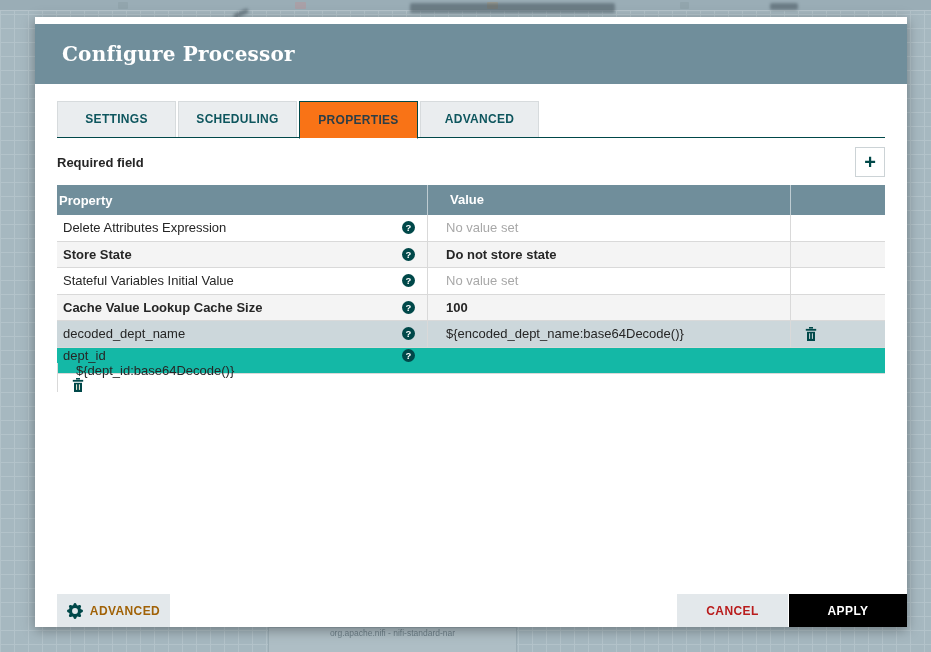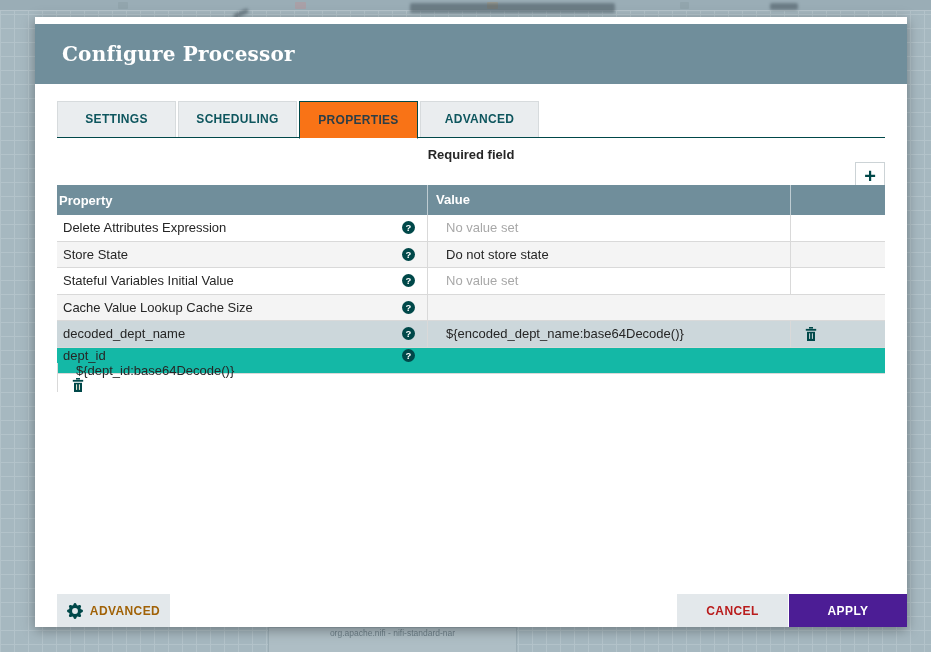--- a/index.html
+++ b/index.html
@@ -62,68 +62,68 @@
     text-align:center; line-height:34px; cursor:pointer;
   }
   .tab.active {
     background:#f97316; border:1px solid #004849; border-bottom:1px solid #ffffff;
     height:38px; margin-bottom:-1px; color:#2c3e47; line-height:36px;
   }
 
   
   .required-row {
     position:absolute; left:22px; top:130px; width:828px; height:30px;
-    display:flex; align-items:center;flex-direction:column;
+    display:flex; align-items:center;
   }
   .required-label { font-size:13px; font-weight:bold; color:#262626; }
   .add-btn {
     margin-left:auto; width:30px; height:30px; background:#fff;
     border:1px solid #ccd3d6; color:#004849; font-size:20px; font-weight:bold;
     text-align:center; line-height:27px; cursor:pointer;
   }
 
   
   .ptable { position:absolute; left:22px; top:168px; width:828px; }
   .thead {
     display:flex; height:30px; background:#708e9b; color:#fff;
     font-size:13px; font-weight:bold; align-items:center;
   }
   .thead .hc-prop { width:370px; padding-left:2px; }
-  .thead .hc-val  { width:363px; padding-left:8px; border-left:1px solid rgba(255,255,255,.55); height:100%; line-height:30px; }
+  .thead .hc-val  { width:363px; padding-left:22px; border-left:1px solid rgba(255,255,255,.55); height:100%; line-height:30px; }
   .thead .hc-del  { width:95px;  border-left:1px solid rgba(255,255,255,.55); height:100%; }
 
   .trow {
     display:flex; height:26.5px; border-bottom:1px solid #d9d9d9;
     font-size:13px; color:#262626; background:#fff; align-items:stretch;
   }
   .trow.r-alt { background:#f4f4f4; }
   .trow.r-selected { background:#ccd7db; }
   .trow.r-new { background:#14b8a6;flex-direction:column; }
   .cell-prop { width:370px; padding-left:6px; display:flex; align-items:center;gap:24px; }
   .cell-val  { width:363px; padding-left:18px; border-left:1px solid #d9d9d9; display:flex; align-items:center; }
   .cell-del  { width:95px; border-left:1px solid #d9d9d9; display:flex; align-items:center; padding-left:14px; }
-  .r-required .pname, .r-required .vtext { font-weight:normal; }
+  .r-required .pname, .r-required .vtext { font-weight:bold; }
   .vtext.unset { color:#a8a8a8; font-weight:normal; }
   .help-icon {
     margin-left:auto; margin-right:12px; width:13px; height:13px; border-radius:50%;
     background:#004849; color:#fff; font-size:9.5px; font-weight:bold;
     text-align:center; line-height:13px; flex:0 0 13px; cursor:pointer;
   }
   .trash-btn { background:none; border:none; cursor:pointer; padding:0; display:flex; align-items:center; }
 
   
   .btn {
     position:absolute; bottom:0; height:33px; border:none; cursor:pointer;
     font-family:"Liberation Sans", sans-serif;
     font-size:12px; font-weight:bold; letter-spacing:.4px;
     display:flex; align-items:center; justify-content:center;
   }
   .btn-advanced { left:22px; width:113px; background:#e3e8eb; color:#a16207; gap:7px; }
   .btn-cancel { right:119px; width:111px; background:#e3e8eb; color:#b91c1c; }
-  .btn-apply  { right:0; width:118px; background:#4c1d95; color:#ffffff; }
+  .btn-apply  { right:0; width:118px; background:#000000; color:#ffffff; }
   .gear-svg { width:16px; height:16px; fill:#004849; }
   .trash-svg { width:12px; height:14px; fill:#004849; }
 </style>
 </head>
 <body>
 
 <div class="toolbar-strip">
   <div class="ghost-ico" style="left:118px;width:10px;background:#8d9ea6;"></div>
   <div class="ghost-ico" style="left:295px;width:11px;background:#b7969b;"></div>
   <div class="ghost-ico" style="left:487px;width:11px;background:#b0a083;"></div>
@@ -192,20 +192,23 @@
       <div class="cell-val">
         <span class="vtext unset">No value set</span>
       </div>
       <div class="cell-del"></div>
     </div>
 
     <div class="trow r-alt r-required">
       <div class="cell-prop">
         <span class="pname">Cache Value Lookup Cache Size</span>
         <span class="help-icon">?</span>
+      </div>
+      <div class="cell-val">
+        <span class="vtext">100</span>
       </div>
       <div class="cell-del"></div>
     </div>
 
     <div class="trow r-selected">
       <div class="cell-prop">
         <span class="pname">decoded_dept_name</span>
         <span class="help-icon">?</span>
       </div>
       <div class="cell-val">

